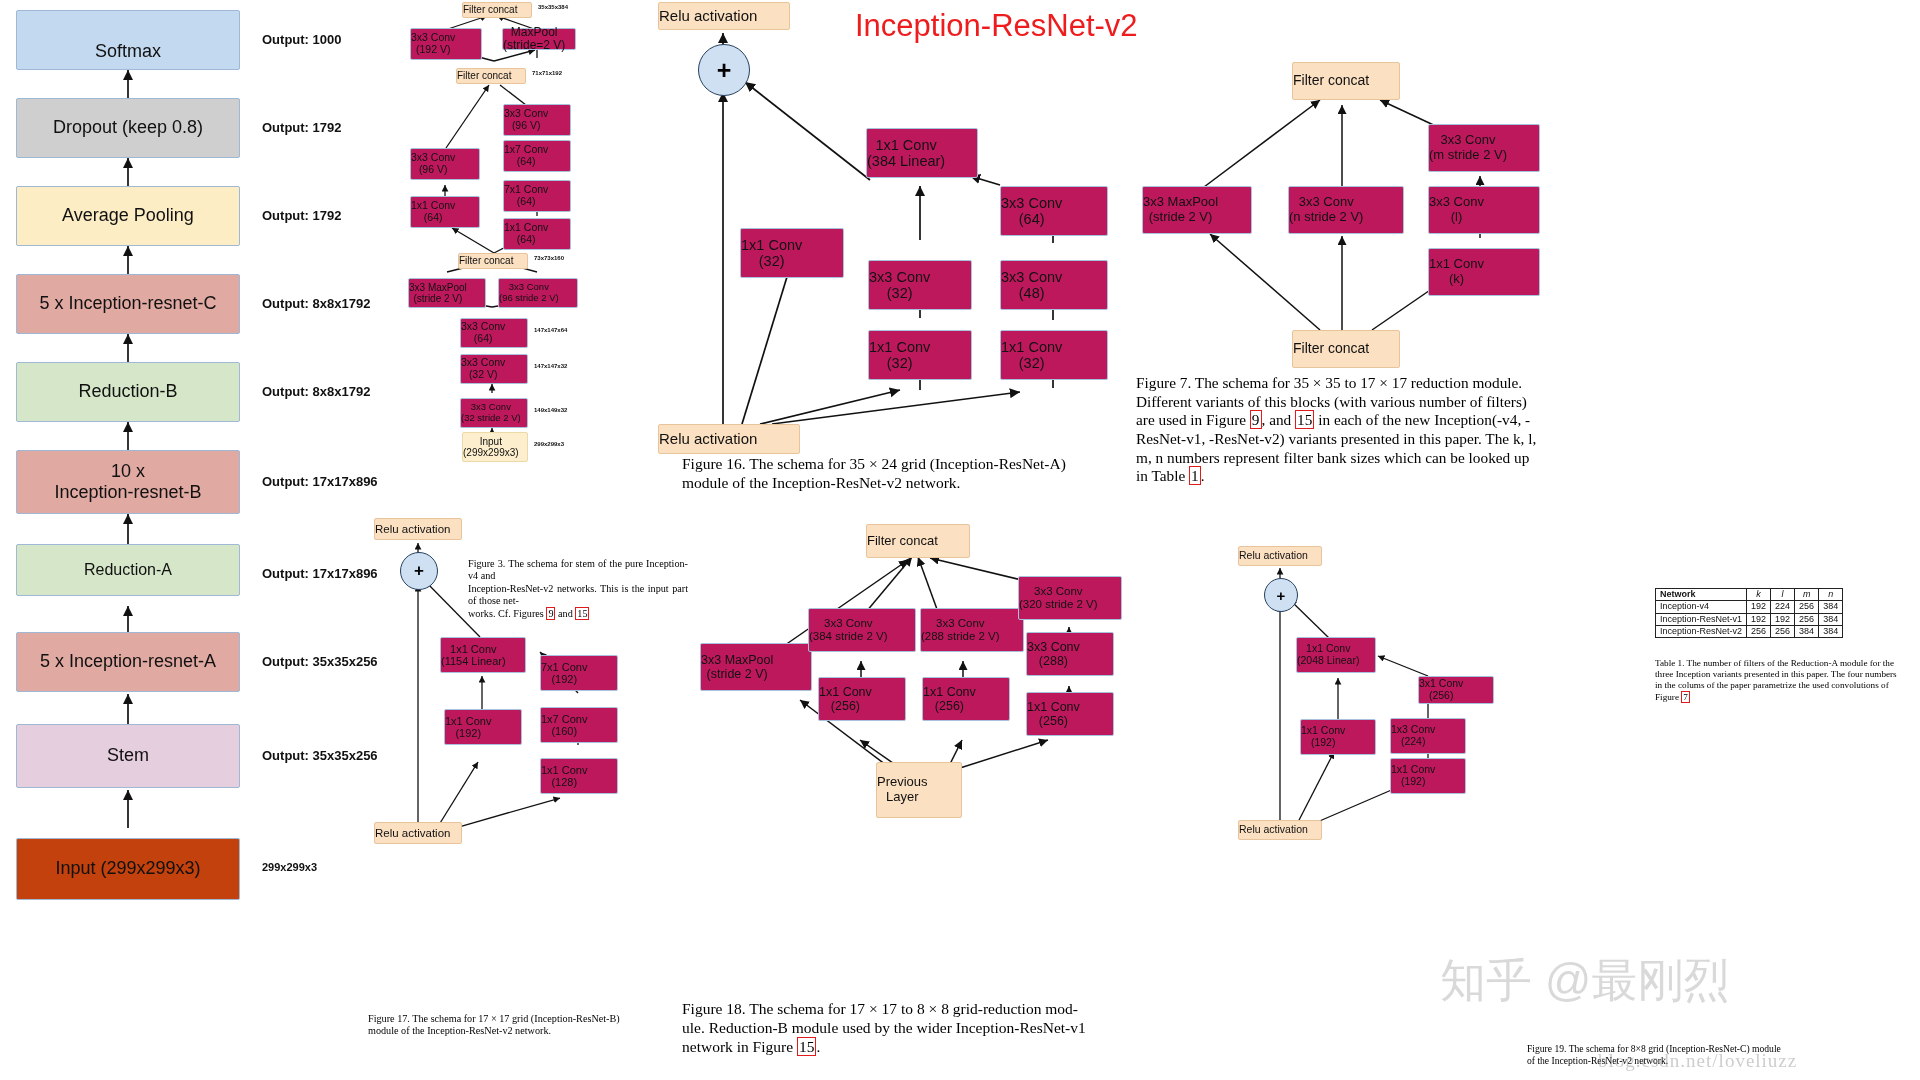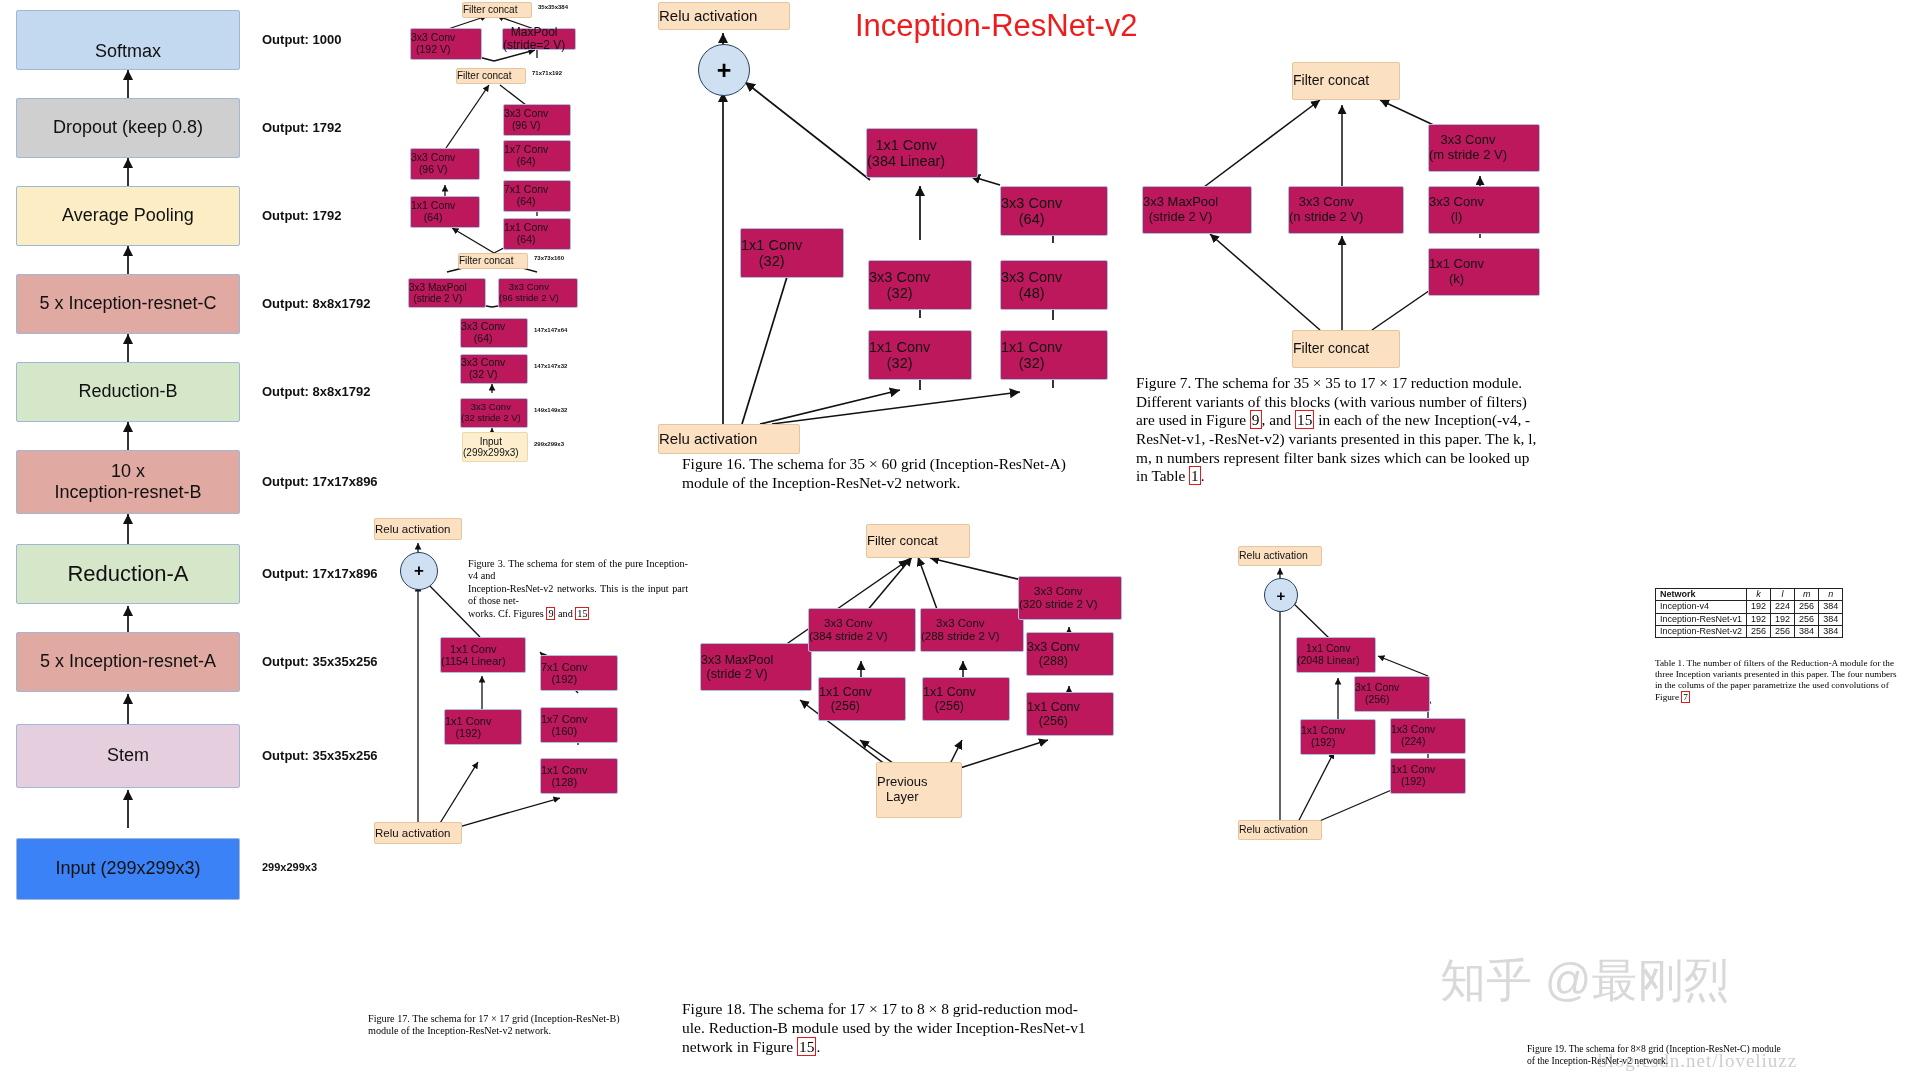--- a/index.html
+++ b/index.html
@@ -187,33 +187,33 @@
     </div>
     <div class="outlbl" style="left: 262px; top: 296px; font-size: 13px;">Output: 8x8x1792</div>
     <div class="pipe abs" style="left: 16px; top: 362px; width: 224px; height: 60px; background: rgb(214, 231, 201); font-size: 18px;">
       <span style="text-align: center; line-height: 1.18;">Reduction-B</span>
     </div>
     <div class="outlbl" style="left: 262px; top: 384px; font-size: 13px;">Output: 8x8x1792</div>
     <div class="pipe abs" style="left: 16px; top: 450px; width: 224px; height: 64px; background: rgb(224, 169, 162); font-size: 18px;">
       <span style="text-align: center; line-height: 1.18;">10 x<br>Inception-resnet-B</span>
     </div>
     <div class="outlbl" style="left: 262px; top: 474px; font-size: 13px;">Output: 17x17x896</div>
-    <div class="pipe abs" style="left: 16px; top: 544px; width: 224px; height: 60px; background: rgb(214, 231, 201); font-size: 22px;">
+    <div class="pipe abs" style="left: 16px; top: 544px; width: 224px; height: 52px; background: rgb(214, 231, 201); font-size: 16px;">
       <span style="text-align: center; line-height: 1.18;">Reduction-A</span>
     </div>
     <div class="outlbl" style="left: 262px; top: 566px; font-size: 13px;">Output: 17x17x896</div>
     <div class="pipe abs" style="left: 16px; top: 632px; width: 224px; height: 60px; background: rgb(224, 169, 162); font-size: 18px;">
       <span style="text-align: center; line-height: 1.18;">5 x Inception-resnet-A</span>
     </div>
     <div class="outlbl" style="left: 262px; top: 654px; font-size: 13px;">Output: 35x35x256</div>
     <div class="pipe abs" style="left: 16px; top: 724px; width: 224px; height: 64px; background: rgb(229, 206, 222); font-size: 18px;">
       <span style="text-align: center; line-height: 1.18;">Stem</span>
     </div>
     <div class="outlbl" style="left: 262px; top: 748px; font-size: 13px;">Output: 35x35x256</div>
-    <div class="pipe abs" style="left: 16px; top: 838px; width: 224px; height: 62px; background: #3b82f6; font-size: 18px;">
+    <div class="pipe abs" style="left: 16px; top: 838px; width: 224px; height: 62px; background: #c2410c; font-size: 18px;">
       <span style="text-align: center; line-height: 1.18;">Input (299x299x3)</span>
     </div>
     <div class="outlbl" style="left: 262px; top: 861px; font-size: 11px;">299x299x3</div>
   </div>
 
 <div class="title" style="left:855px;top:8px;font-size:31px;">Inception-ResNet-v2</div>
 
 <div id="fig3-root">
     <div class="box concat" style="left: 462px; top: 2px; width: 70px; height: 16px; font-size: 10px;">
       <span>Filter concat</span>
@@ -339,21 +339,21 @@
       <span>3x3 Conv<br>(48)</span>
     </div>
     <div class="box conv" style="left: 1000px; top: 330px; width: 108px; height: 50px; font-size: 14.5px;">
       <span>1x1 Conv<br>(32)</span>
     </div>
     <div class="box relu" style="left: 658px; top: 424px; width: 142px; height: 30px; font-size: 15px;">
       <span>Relu activation</span>
     </div>
   </div>
 <div class="cap" style="left:682px;top:455px;width:450px;font-size:15.5px;">
-  <div>Figure 16. The schema for 35 × 60 grid (Inception-ResNet-A)</div>
+  <div>Figure 16. The schema for 35 × 24 grid (Inception-ResNet-A)</div>
   <div>module of the Inception-ResNet-v2 network.</div>
 </div>
 
 <div id="fig18-root">
     <div class="box concat" style="left: 866px; top: 524px; width: 104px; height: 34px; font-size: 13px;">
       <span>Filter concat</span>
     </div>
     <div class="box conv" style="left: 700px; top: 643px; width: 112px; height: 48px; font-size: 12.5px;">
       <span>3x3 MaxPool<br>(stride 2 V)</span>
     </div>
@@ -469,21 +469,21 @@
 <div id="fig19-root">
     <div class="box relu" style="left: 1238px; top: 546px; width: 84px; height: 20px; font-size: 10.5px;">
       <span>Relu activation</span>
     </div>
     <div class="plus" style="left: 1264px; top: 578px; width: 32px; height: 32px; font-size: 15px;">
       <span>+</span>
     </div>
     <div class="box conv" style="left: 1296px; top: 637px; width: 80px; height: 36px; font-size: 10.5px;">
       <span>1x1 Conv<br>(2048 Linear)</span>
     </div>
-    <div class="box conv" style="left: 1354px; top: 676px; width: 76px; height: 36px; font-size: 10.5px;">
+    <div class="box conv" style="left: 1418px; top: 676px; width: 76px; height: 28px; font-size: 10.5px;">
       <span>3x1 Conv<br>(256)</span>
     </div>
     <div class="box conv" style="left: 1300px; top: 719px; width: 76px; height: 36px; font-size: 10.5px;">
       <span>1x1 Conv<br>(192)</span>
     </div>
     <div class="box conv" style="left: 1390px; top: 718px; width: 76px; height: 36px; font-size: 10.5px;">
       <span>1x3 Conv<br>(224)</span>
     </div>
     <div class="box conv" style="left: 1390px; top: 758px; width: 76px; height: 36px; font-size: 10.5px;">
       <span>1x1 Conv<br>(192)</span>

